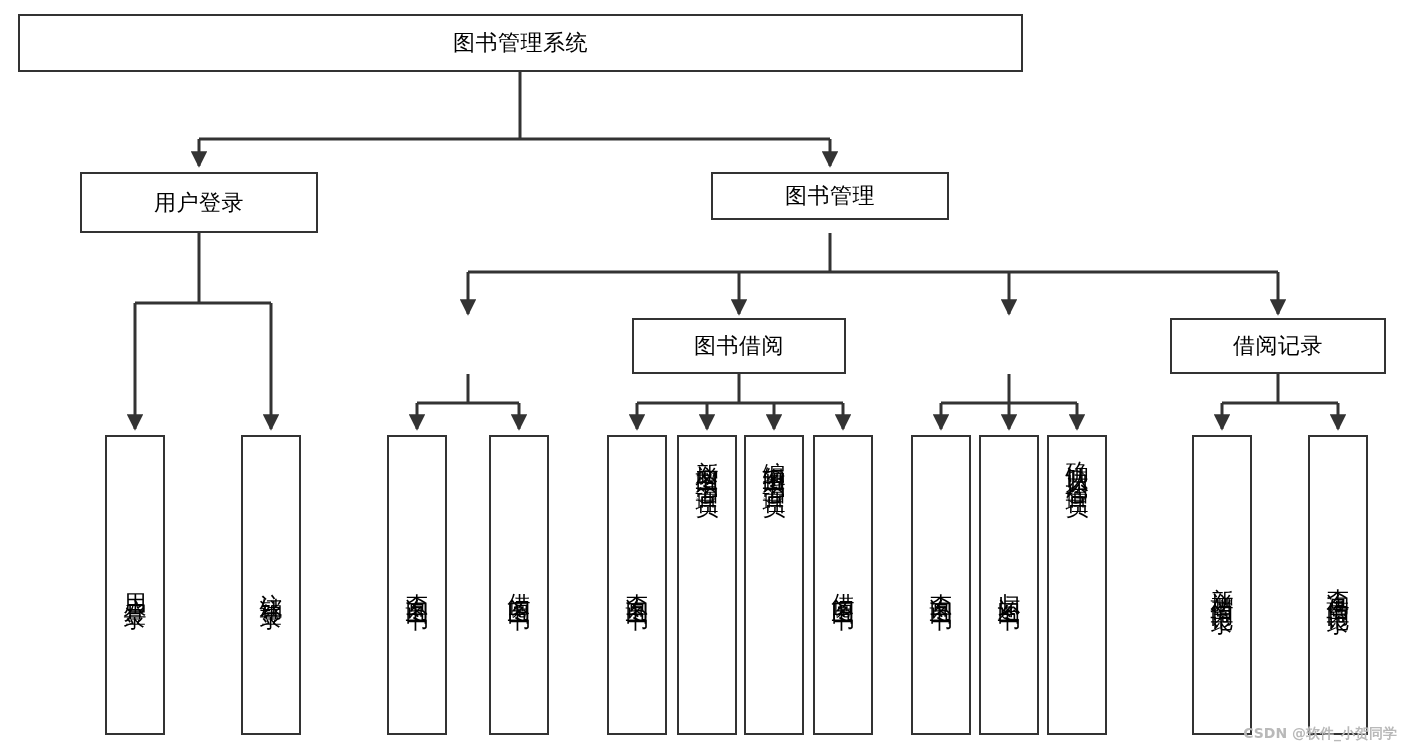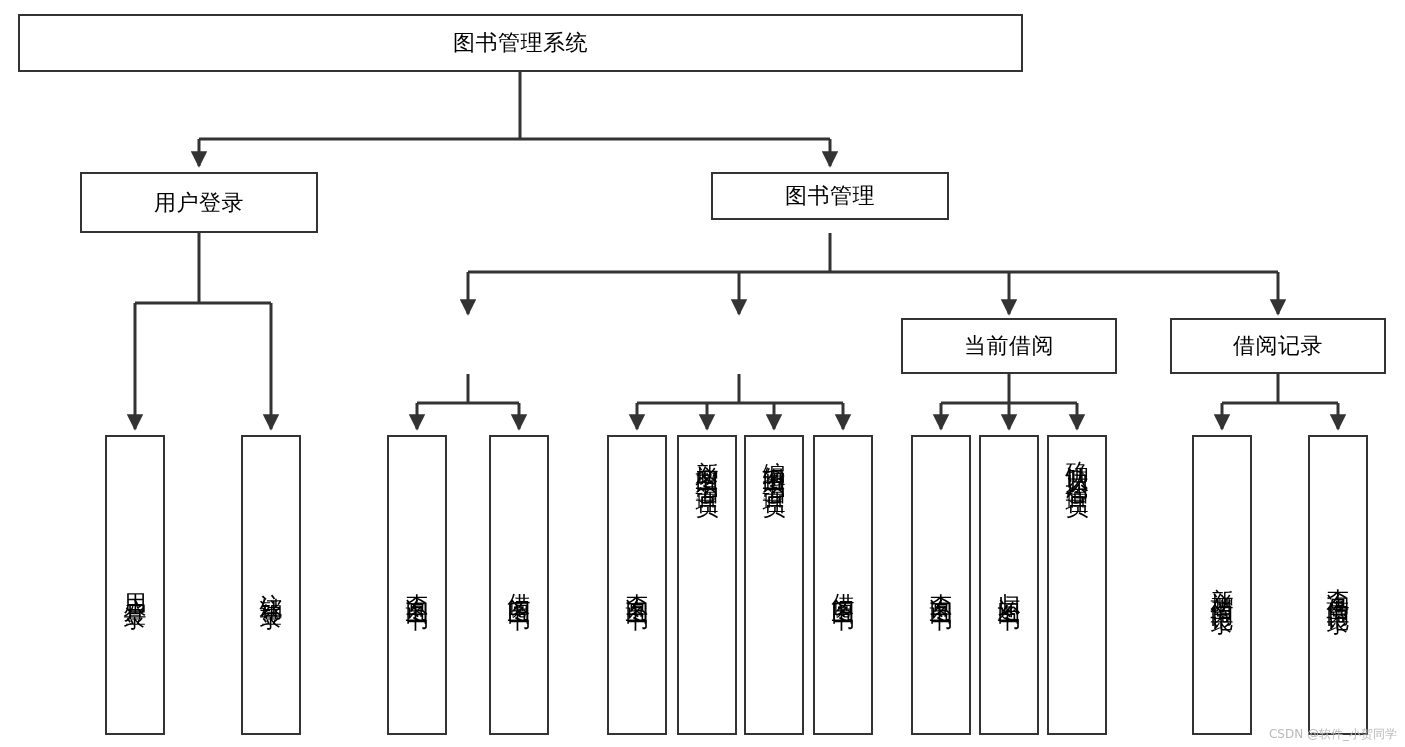--- a/index.html
+++ b/index.html
@@ -54,24 +54,25 @@
     padding-top: 6px;
   }
   .vbox.centered {
     align-items: center;
     padding-top: 0;
   }
   #watermark {
     position: absolute;
     right: 8px;
     bottom: 4px;
-    font-size: 12px;
+    font-size: 14px;
     color: #b9b9b9;
     white-space: nowrap;
     font-family: "DejaVu Sans", "Liberation Sans", sans-serif;
+    font-weight: bold;
   }
 </style>
 </head>
 <body>
 
 <div id="canvas">
 
   <svg id="diagram-svg" viewBox="0 0 1405 747" xmlns="http://www.w3.org/2000/svg">
     <defs>
       <marker id="arrow" viewBox="0 0 10 10" refX="9" refY="5" markerWidth="5.5" markerHeight="5.5" orient="auto-start-reverse">
@@ -128,24 +129,24 @@
 
   <div class="node-box" style="left:80px; top:172px; width:238px; height:61px;">
     <span class="node-label h-label">用户登录</span>
   </div>
 
   <div class="node-box" style="left:711px; top:172px; width:238px; height:48px;">
     <span class="node-label h-label">图书管理</span>
   </div>
 
 
-
-  <div class="node-box" style="left:901px; top:318px; width:216px; height:56px;">
-    <span class="node-label h-label">当前借阅</span>
-  </div>
+  <div class="node-box" style="left:632px; top:318px; width:214px; height:56px;">
+    <span class="node-label h-label">图书借阅</span>
+  </div>
+
 
   <div class="node-box" style="left:1170px; top:318px; width:216px; height:56px;">
     <span class="node-label h-label">借阅记录</span>
   </div>
 
   <div class="node-box vbox centered" style="left:105px; top:435px; width:60px; height:300px;">
     <span class="node-label v-label">用户登录</span>
   </div>
 
   <div class="node-box vbox centered" style="left:241px; top:435px; width:60px; height:300px;">

